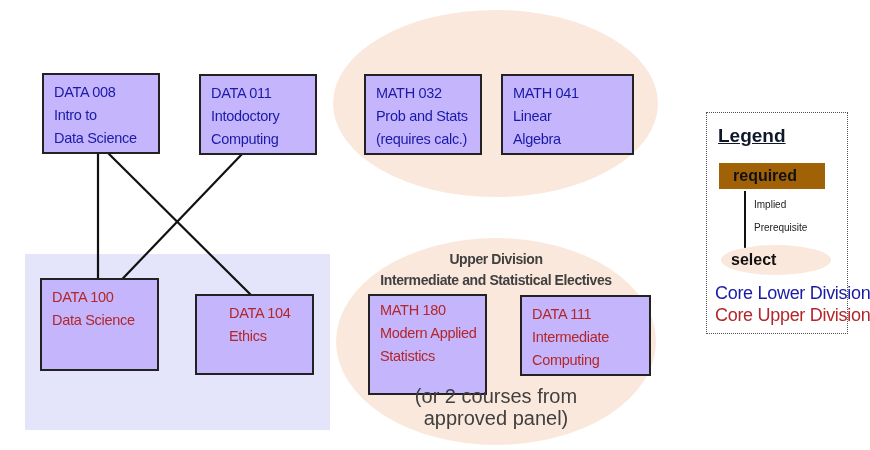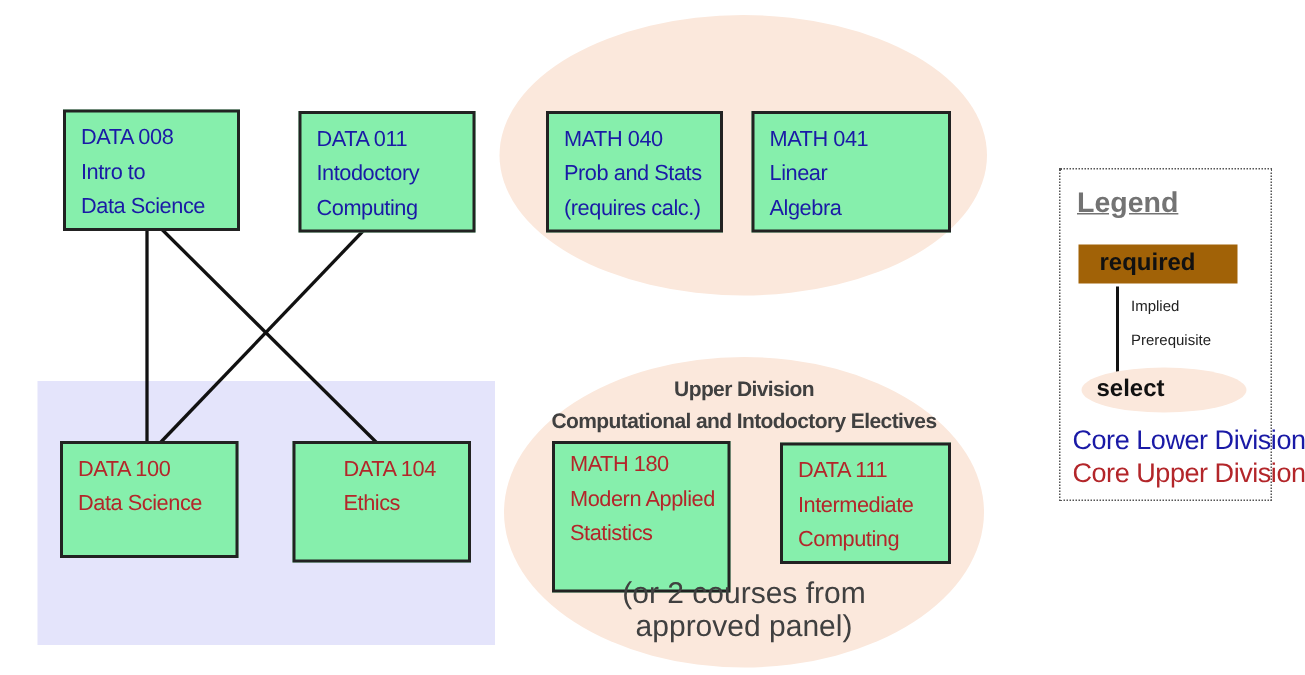--- a/index.html
+++ b/index.html
@@ -1,31 +1,31 @@
 <!DOCTYPE html>
 <html><head>
 <meta charset="utf-8">
 <style>
   html, body { margin: 0; padding: 0; }
   body { width: 870px; height: 450px; background: #ffffff; position: relative; overflow: hidden;
          font-family: "Liberation Sans", "DejaVu Sans", sans-serif; }
   .abs { position: absolute; }
-  .box { position: absolute; background: #86efac; border: 2px solid #222; box-sizing: border-box;
+  .box { position: absolute; background: #c4b5fd; border: 2px solid #222; box-sizing: border-box;
          padding: 6px 10px; font-size: 14.5px; line-height: 23px; letter-spacing: -0.3px; }
   .lower { color: #1a1aa6; }
   .upper { color: #b3262a; }
   .green { color: #404040; }
   .box span { display: block; white-space: nowrap; }
   .oval { position: absolute; background: #fbe8dc; border-radius: 50%; }
   .band { position: absolute; background: #e4e4fb; }
   svg.lines { position: absolute; left: 0; top: 0; }
   .legend { position: absolute; left: 706px; top: 112px; width: 142px; height: 222px;
             border: 1.5px dotted #555; box-sizing: border-box; }
   .legend-title { position: absolute; left: 11px; top: 12px; font-size: 19px; font-weight: bold;
-                  text-decoration: underline; color: #737373; }
+                  text-decoration: underline; color: #0f172a; }
   .legend-req { position: absolute; left: 12px; top: 50px; width: 106px; height: 26px; background: #a16207;
                 font-weight: bold; font-size: 16px; line-height: 26px; color: #111; padding-left: 14px; box-sizing: border-box; }
   .legend-line { position: absolute; left: 37px; top: 78px; width: 2px; height: 64px; background: #111; }
   .legend-implied { position: absolute; left: 47px; top: 80px; font-size: 10px; line-height: 23px; color: #222; }
   .legend-sel { position: absolute; left: 14px; top: 132px; width: 110px; height: 30px; border-radius: 50%;
                 background: #fbe8dc; font-weight: bold; font-size: 16px; line-height: 30px; padding-left: 10px; box-sizing: border-box; color: #111; }
   .legend-c { position: absolute; left: 8px; font-size: 18px; white-space: nowrap; letter-spacing: -0.3px; }
 </style>
 </head>
 <body>
@@ -45,49 +45,49 @@
   <span>Intro to</span>
   <span>Data Science</span>
 </div>
 <div class="box lower" style="left:199px;top:74px;width:118px;height:81px;">
   <span>DATA 011</span>
   <span>Intodoctory</span>
   <span>Computing</span>
 </div>
 
 <div class="box lower" style="left:364px;top:74px;width:118px;height:81px;">
-  <span>MATH 040</span>
+  <span>MATH 032</span>
   <span>Prob and Stats</span>
   <span>(requires calc.)</span>
 </div>
 <div class="box lower" style="left:501px;top:74px;width:133px;height:81px;">
   <span>MATH  041</span>
   <span>Linear</span>
   <span>Algebra</span>
 </div>
 
-<div class="box upper" style="left:40px;top:294px;width:119px;height:78px;">
+<div class="box upper" style="left:40px;top:278px;width:119px;height:93px;">
   <span>DATA 100</span>
   <span>Data Science</span>
 </div>
 <div class="box upper" style="left:195px;top:294px;width:119px;height:81px;padding-left:32px;">
   <span>DATA 104</span>
   <span>Ethics</span>
 </div>
 
 <div class="abs green" style="left:336px;top:249px;width:320px;text-align:center;font-weight:bold;font-size:14px;line-height:21px;letter-spacing:-0.4px;">
   <div>Upper Division</div>
-  <div>Computational and Intodoctory Electives</div>
+  <div>Intermediate and Statistical Electives</div>
 </div>
 <div class="box upper" style="left:368px;top:294px;width:119px;height:101px;padding-top:3px;">
   <span>MATH 180</span>
   <span>Modern Applied</span>
   <span>Statistics</span>
 </div>
-<div class="box upper" style="left:520px;top:295px;width:114px;height:81px;padding-top:6px;">
+<div class="box upper" style="left:520px;top:295px;width:131px;height:81px;padding-top:6px;">
   <span>DATA 111</span>
   <span>Intermediate</span>
   <span>Computing</span>
 </div>
 <div class="abs green" style="left:336px;top:385px;width:320px;text-align:center;font-size:20px;line-height:22px;">
   <div>(or 2 courses from</div>
   <div>approved panel)</div>
 </div>
 
 <div class="legend">

